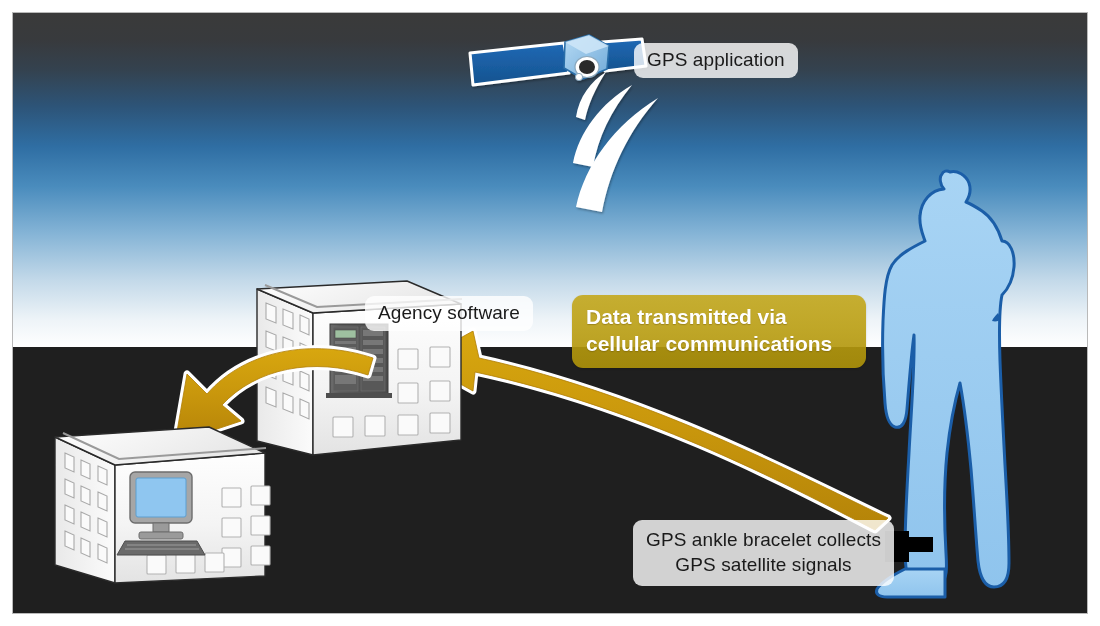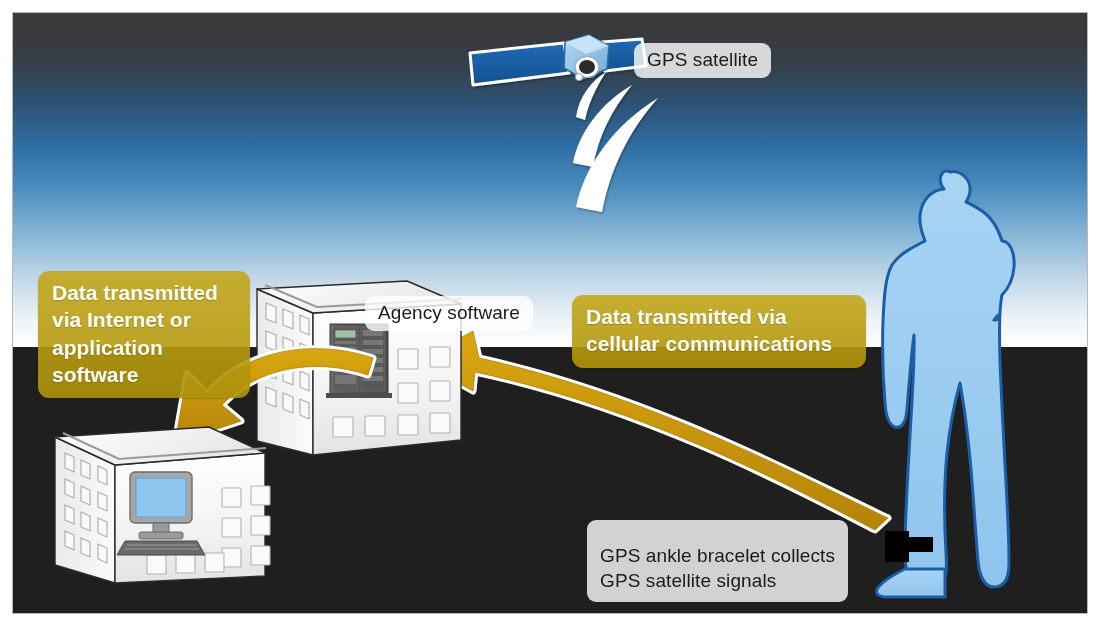--- a/index.html
+++ b/index.html
@@ -72,21 +72,21 @@
     font-size: 19px;
     line-height: 1.28;
     color: #1a1a1a;
     background: rgba(255,255,255,0.80);
     white-space: pre-line;
     letter-spacing: .1px;
   }
   #chip-gps-sat { left: 621px; top: 30px; }
   #chip-vendor  { left: 352px; top: 283px; }
   #chip-agency  { left: 190px; top: 533px; }
-  #chip-bracelet{ left: 574px; top: 507px; line-height: 1.33; padding-top: 23px; padding-bottom: 8px;}
+  #chip-bracelet{ left: 620px; top: 507px; line-height: 1.33; padding-top: 7px; padding-bottom: 8px; text-align: center;}
 
   
   .callout {
     position: absolute;
     border-radius: 11px;
     color: #ffffff;
     font-weight: bold;
     font-size: 21px;
     line-height: 1.30;
     padding: 8px 14px 10px 14px;
@@ -332,30 +332,26 @@
                  L 932,584 L 932,556 Z" fill="url(#gPerson)" stroke="#1b5ea8" stroke-width="3" stroke-linejoin="round"></path>
 
         <g>
           <rect x="872" y="518" width="24" height="31" fill="#000000"></rect>
           <rect x="872" y="524" width="48" height="15" fill="#000000"></rect>
         </g>
       </g>
 
     </svg>
 
-    <div class="chip" id="chip-gps-sat">GPS satellite</div>
+    <div class="chip" id="chip-gps-sat">GPS application</div>
 
     <div class="chip" id="chip-vendor">Agency software</div>
 
 
     <div class="chip" id="chip-bracelet">GPS ankle bracelet collects
 GPS satellite signals</div>
 
-    <div class="callout" id="callout-internet">Data transmitted
-via Internet or
-application
-software</div>
 
     <div class="callout" id="callout-cellular">Data transmitted via
 cellular communications</div>
 
   </div>
 </div>
 
 </body></html>

